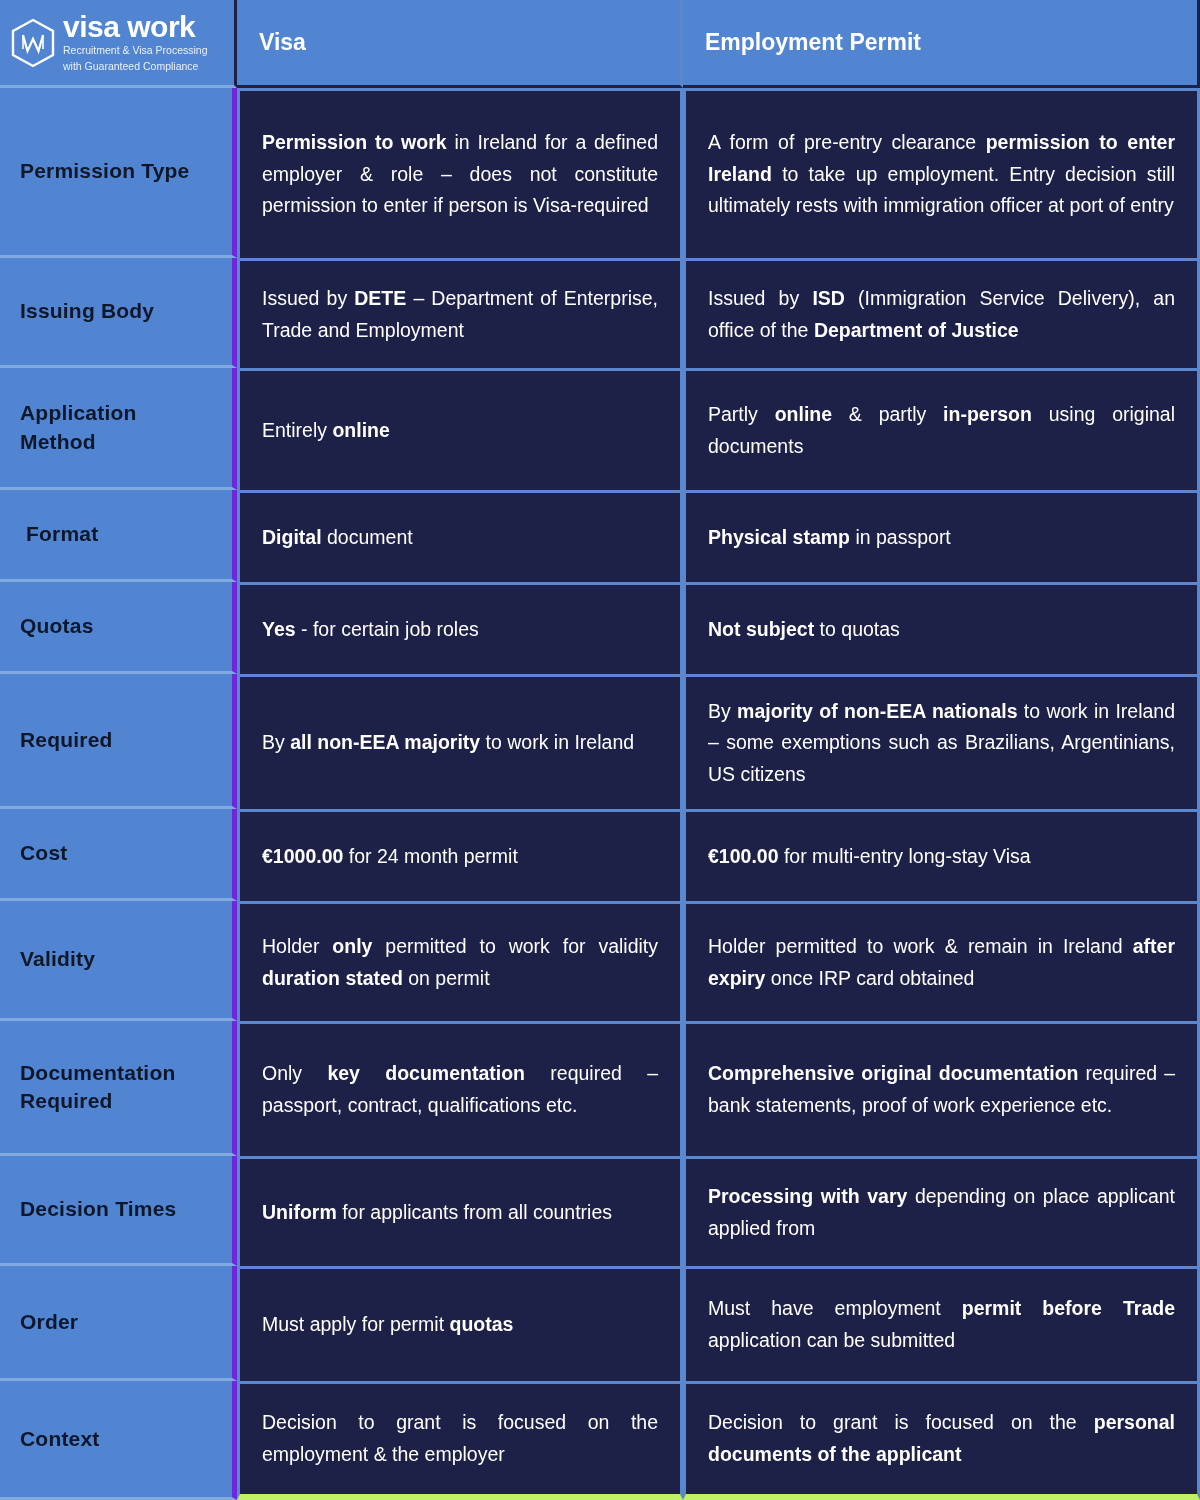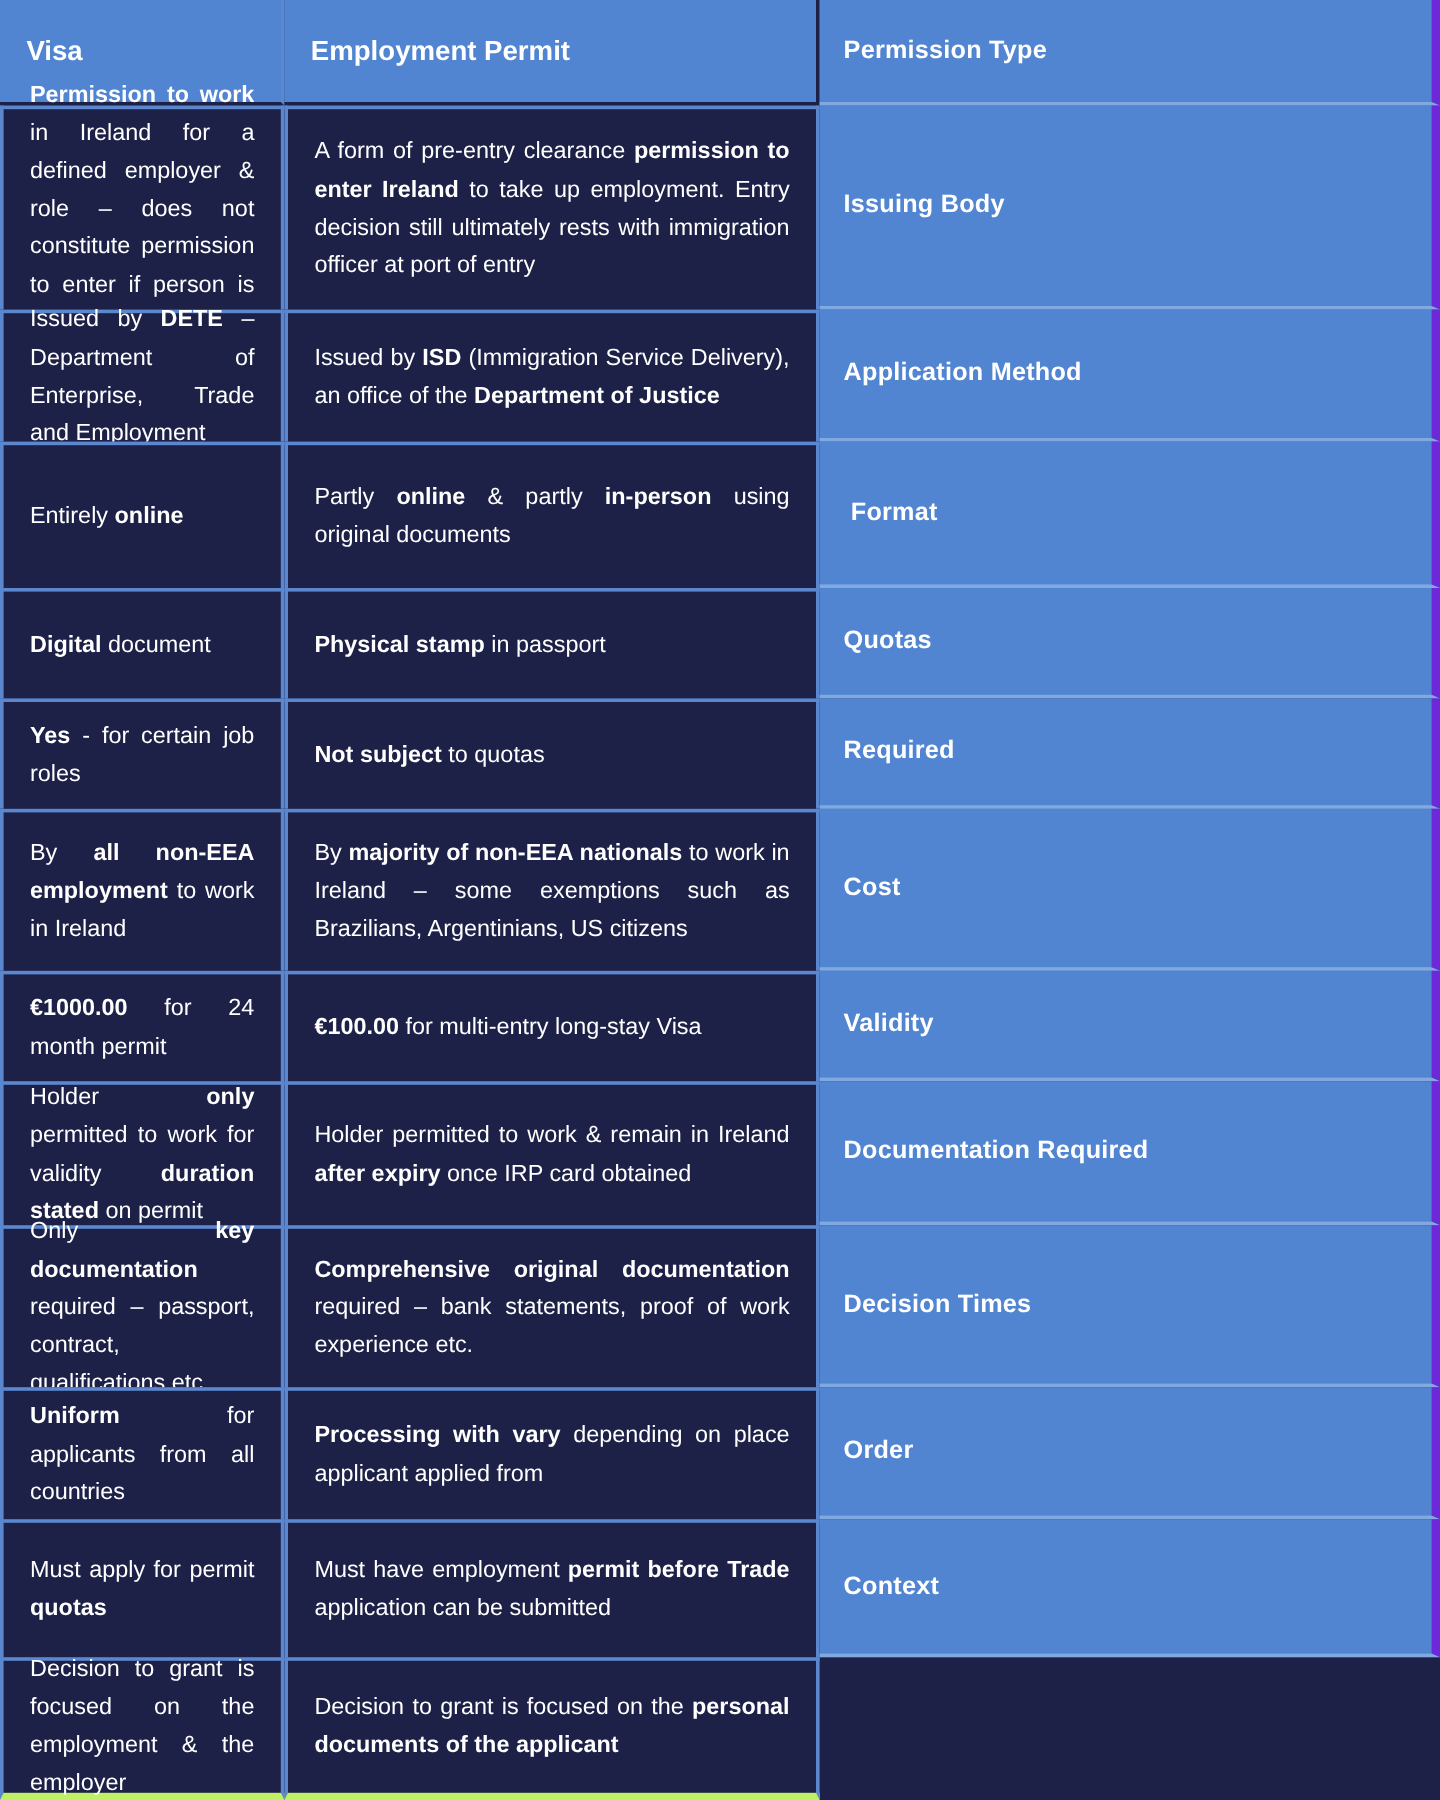--- a/index.html
+++ b/index.html
@@ -29,30 +29,30 @@
       135px  
       110px  
       115px  
       119px; 
     background: #1d2147;
   }
 
   
   .lbl {
     background: #5185d1;
-    color: #ffffff;
+    color: #0f172a;
     display: flex;
     align-items: center;
     padding: 0 20px;
     font-size: 21px;
     font-weight: bold;
     line-height: 1.35;
     letter-spacing: .2px;
     border-bottom: 3px solid #80a9e0;
-    border-right: 7px solid #6d28d9;
+    border-right: 5px solid #6d28d9;
   }
   .lbl.indent { padding-left: 26px; }
   .lbl.last { border-bottom: 3px solid #80a9e0; }
 
   
   .logo-cell {
     background: #5185d1;
     display: flex;
     align-items: center;
     padding: 6px 8px 6px 10px;
@@ -110,20 +110,35 @@
   .cell p { margin: 0; width: 100%; text-align: justify; text-justify: inter-word; }
   .cell b { font-weight: bold; }
 
   .cell.bottom { border-bottom: 6px solid #bef264; }
 </style>
 </head>
 <body>
 
 <div class="table">
 
+  <div class="logo-cell">
+    <span class="logo-mark">
+      <svg viewBox="0 0 46 50" width="46" height="50" aria-hidden="true">
+        <polygon points="23,2 43,13 43,37 23,48 3,37 3,13" fill="none" stroke="#ffffff" stroke-width="2.4"></polygon>
+        <path d="M13 17 L17.5 33 L23 21 L28.5 33 L33 17" fill="none" stroke="#ffffff" stroke-width="2.2" stroke-linejoin="miter" stroke-linecap="butt"></path>
+        <line x1="13" y1="17" x2="13" y2="31" stroke="#ffffff" stroke-width="1.6"></line>
+        <line x1="33" y1="17" x2="33" y2="31" stroke="#ffffff" stroke-width="1.6"></line>
+      </svg>
+    </span>
+    <span class="logo-text">
+      <span class="logo-word">visa work</span>
+      <span class="logo-tag">Recruitment &amp; Visa Processing</span>
+      <span class="logo-tag">with Guaranteed Compliance</span>
+    </span>
+  </div>
 
   <div class="hdr c3">Visa</div>
   <div class="hdr">Employment Permit</div>
 
   <div id="row-host" style="display:contents"><div class="lbl">Permission Type</div><div class="cell c2">
         <p><b>Permission to work</b> in Ireland for a defined employer &amp; role – does not constitute permission to enter if person is Visa-required</p>
       </div><div class="cell c3">
         <p>A form of pre-entry clearance <b>permission to enter Ireland</b> to take up employment. Entry decision still ultimately rests with immigration officer at port of entry</p>
       </div><div class="lbl">Issuing Body</div><div class="cell c2">
         <p>Issued by <b>DETE</b> – Department of Enterprise, Trade and Employment</p>
@@ -135,21 +150,21 @@
         <p>Partly <b>online</b> &amp; partly <b>in-person</b> using original documents</p>
       </div><div class="lbl indent">Format</div><div class="cell c2">
         <p><b>Digital</b> document</p>
       </div><div class="cell c3">
         <p><b>Physical stamp</b> in passport</p>
       </div><div class="lbl">Quotas</div><div class="cell c2">
         <p><b>Yes</b> - for certain job roles</p>
       </div><div class="cell c3">
         <p><b>Not subject</b> to quotas</p>
       </div><div class="lbl">Required</div><div class="cell c2">
-        <p>By <b>all non-EEA employment</b> to work in Ireland</p>
+        <p>By <b>all non-EEA majority</b> to work in Ireland</p>
       </div><div class="cell c3">
         <p>By <b>majority of non-EEA nationals</b> to work in Ireland – some exemptions such as Brazilians, Argentinians, US citizens</p>
       </div><div class="lbl">Cost</div><div class="cell c2">
         <p><b>€1000.00</b> for 24 month permit</p>
       </div><div class="cell c3">
         <p><b>€100.00</b> for multi-entry long-stay Visa</p>
       </div><div class="lbl">Validity</div><div class="cell c2">
         <p>Holder <b>only</b> permitted to work for validity <b>duration stated</b> on permit</p>
       </div><div class="cell c3">
         <p>Holder permitted to work &amp; remain in Ireland <b>after expiry</b> once IRP card obtained</p>

